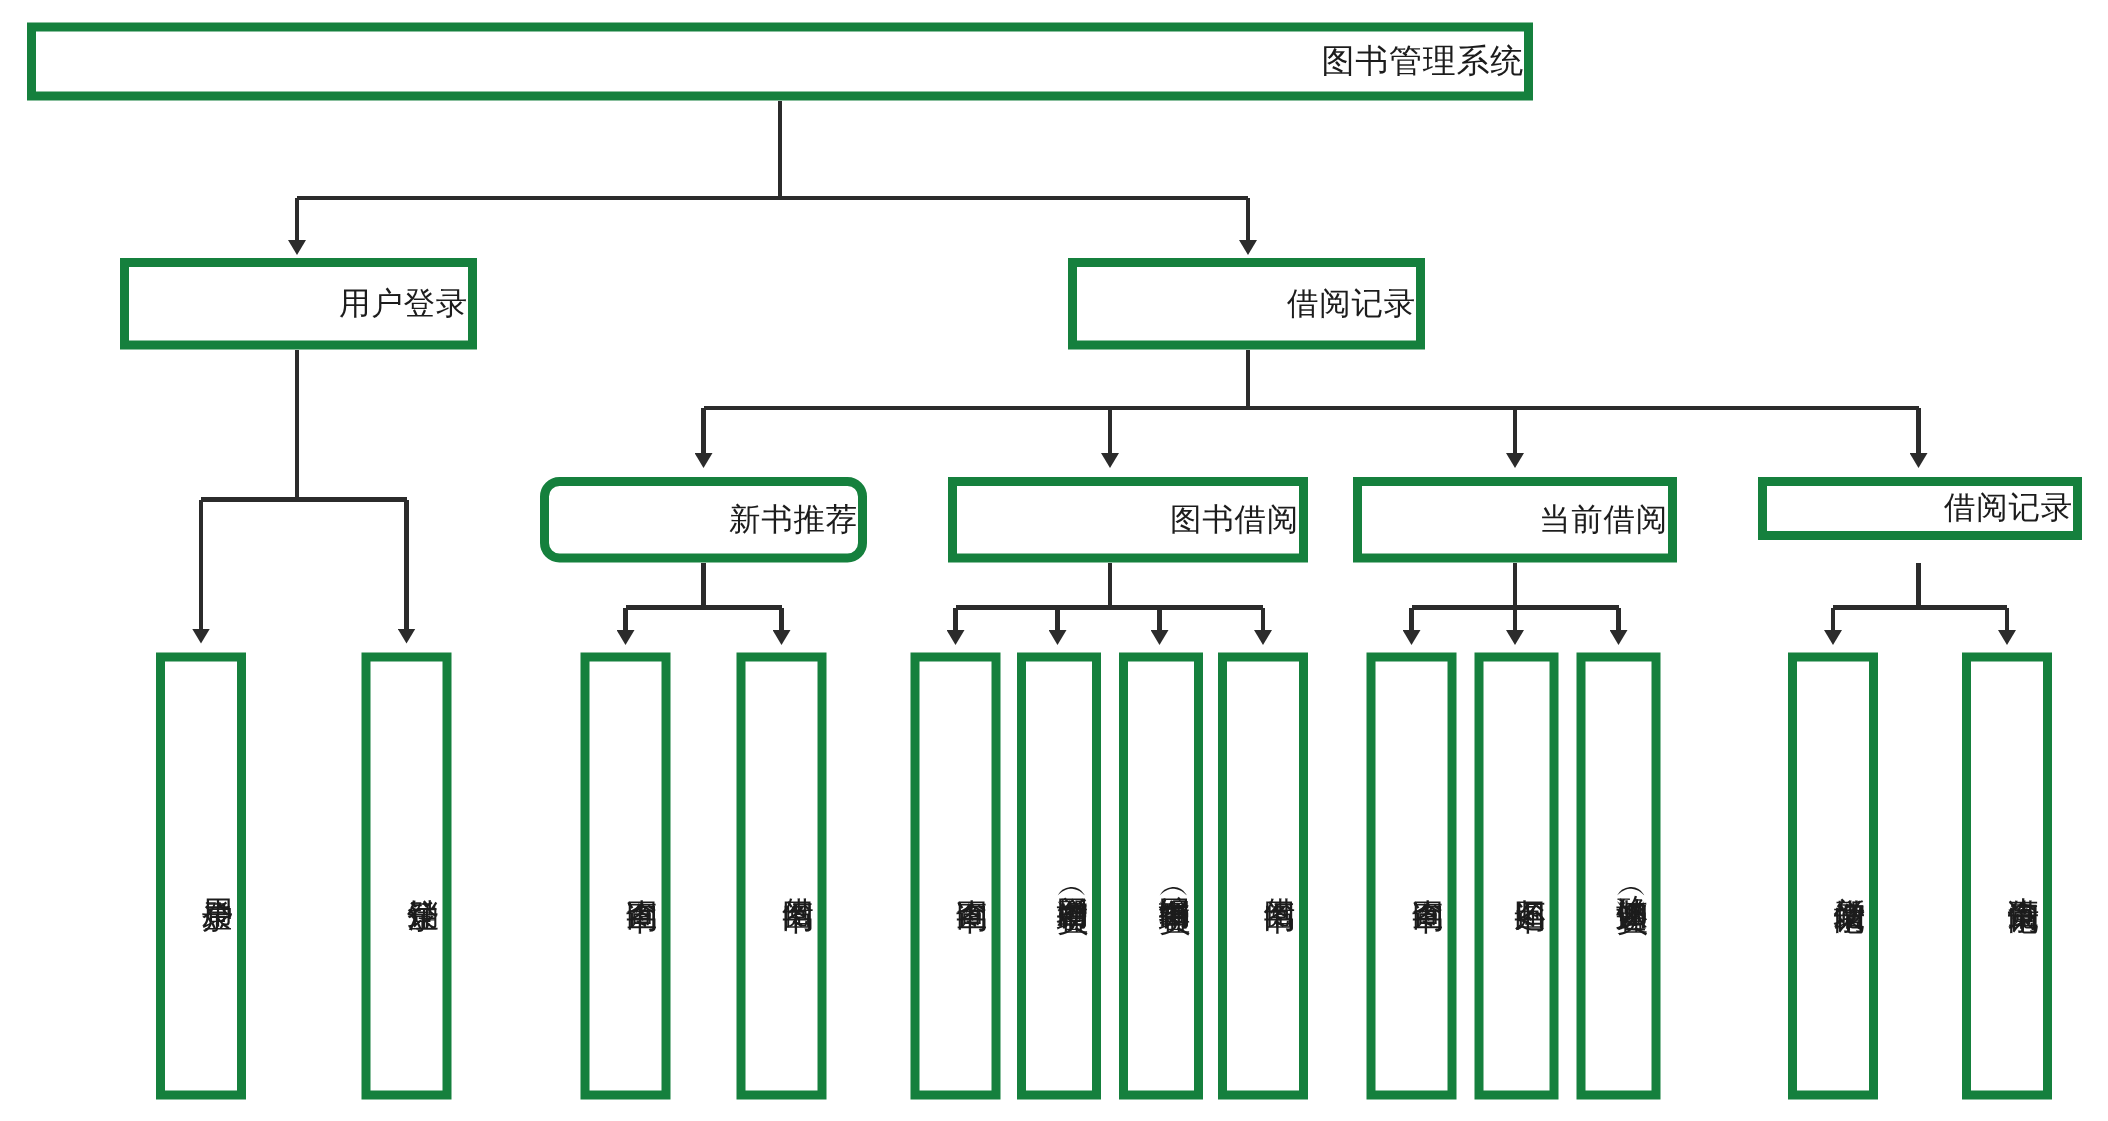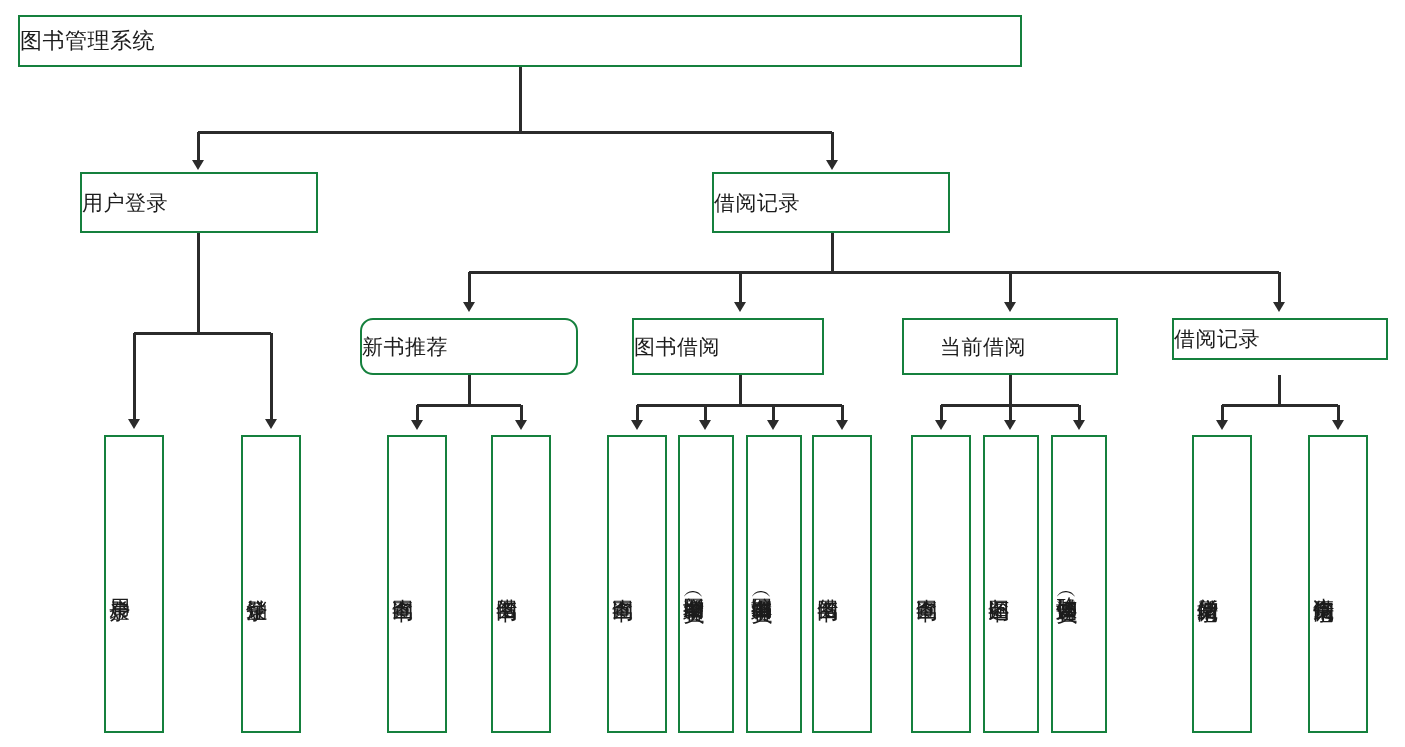--- a/index.html
+++ b/index.html
@@ -20,25 +20,25 @@
   #diagram-svg {
     position: absolute;
     left: 0;
     top: 0;
     width: 1405px;
     height: 747px;
   }
   .node-box {
     position: absolute;
     box-sizing: border-box;
-    border: 2px solid #15803d;
+    border: 6px solid #15803d;
     background: #ffffff;
     display: flex;
     align-items: center;
-    justify-content: flex-start;
+    justify-content: flex-end;
     color: #1c1c1c;
   }
   .node-label-h {
     font-size: 21px;
     line-height: 1.1;
     letter-spacing: 0.5px;
     white-space: nowrap;
   }
   .node-label-v {
     font-size: 21px;
@@ -123,21 +123,21 @@
   <div class="node-box" style="left:80px; top:172px; width:238px; height:61px;">
     <span class="node-label-h">用户登录</span>
   </div>
   <div class="node-box" style="left:712px; top:172px; width:238px; height:61px;">
     <span class="node-label-h">借阅记录</span>
   </div>
 
   <div class="node-box" style="left:360px; top:318px; width:218px; height:57px;border-radius:13px;">
     <span class="node-label-h">新书推荐</span>
   </div>
-  <div class="node-box" style="left:632px; top:318px; width:192px; height:57px;">
+  <div class="node-box" style="left:632px; top:318px; width:240px; height:57px;">
     <span class="node-label-h">图书借阅</span>
   </div>
   <div class="node-box" style="left:902px; top:318px; width:216px; height:57px;padding-left:36px;">
     <span class="node-label-h">当前借阅</span>
   </div>
   <div class="node-box" style="left:1172px; top:318px; width:216px; height:42px;">
     <span class="node-label-h">借阅记录</span>
   </div>
 
   <div class="node-box" style="left:104px; top:435px; width:60px; height:298px;">

